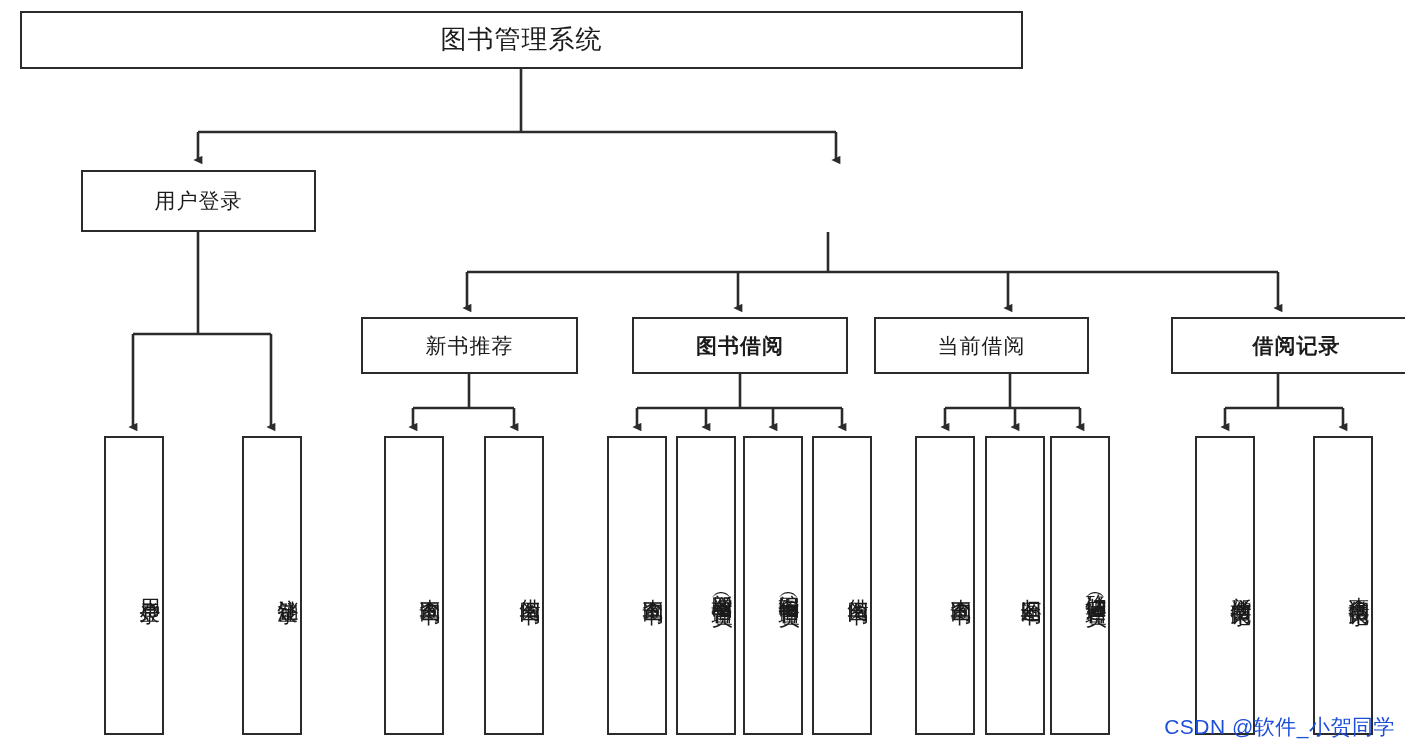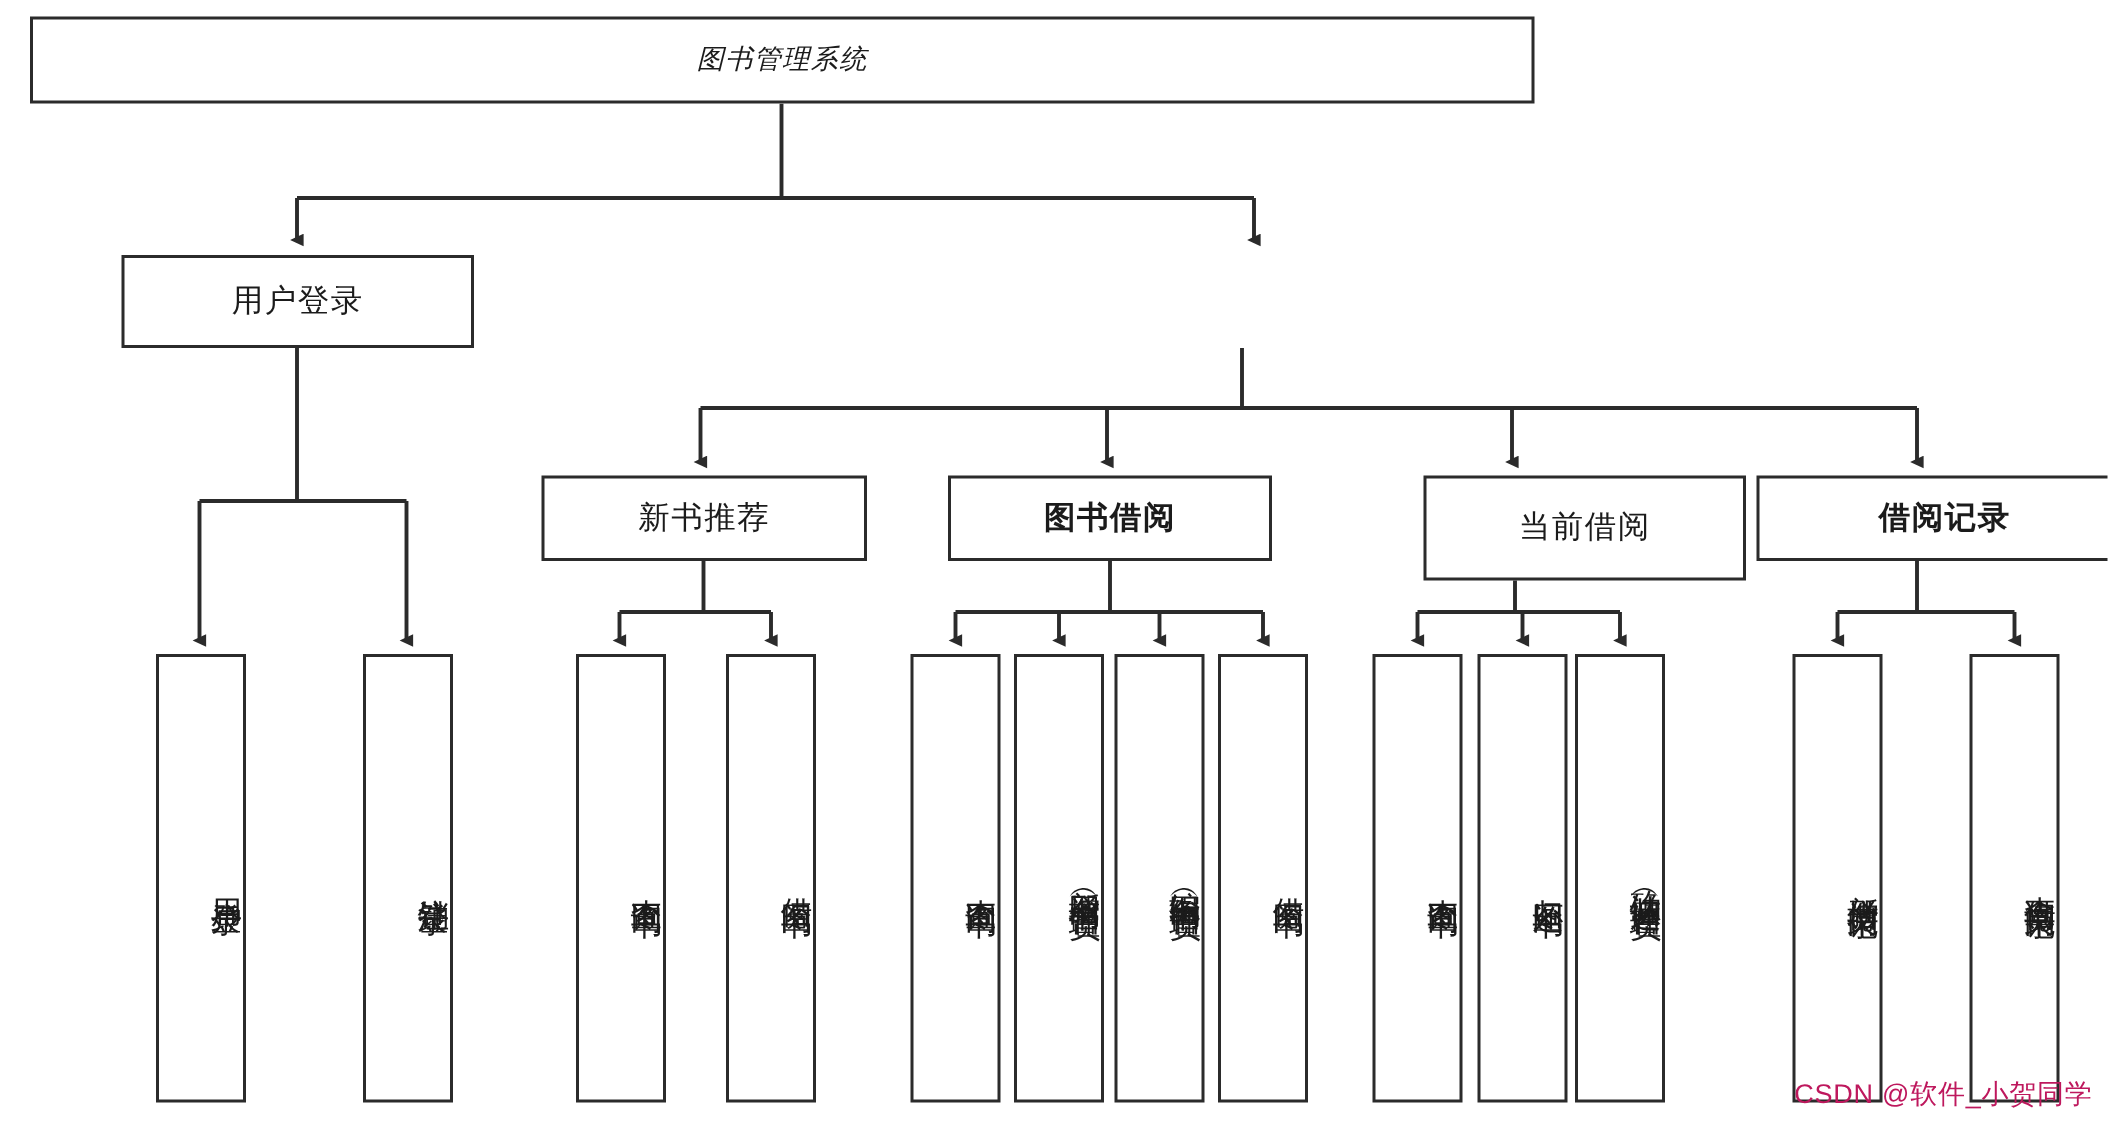--- a/index.html
+++ b/index.html
@@ -20,43 +20,43 @@
     align-items:center;
     justify-content:center;
     color:#1b1b1b;
     z-index:2;
   }
   .node.horiz{
     font-size:21px;
     letter-spacing:1px;
     line-height:1.2;
   }
-  .node.root{font-size:18px;font-style:italic;}
+  .node.root{font-size:26px;}
   .node.vert{
     font-size:21px;
     writing-mode:vertical-rl;
     text-orientation:upright;
     line-height:1.18;
     letter-spacing:2px;
     padding:10px 0;
     align-items:flex-start;
     justify-content:center;
   }
   .node.vert .vtext{
     writing-mode:vertical-rl;
     text-orientation:upright;
     white-space:normal;
     text-align:start;
   }
   .watermark{
     position:absolute;
     right:10px;
     bottom:6px;
-    font-size:18px;
-    color:#be185d;
+    font-size:21px;
+    color:#1d4ed8;
     letter-spacing:0.5px;
     z-index:5;
     white-space:nowrap;
   }
 </style>
 </head>
 <body>
 
 <div id="diagram">
 
@@ -117,21 +117,21 @@
   <div class="node horiz" style="left:81px;top:170px;width:235px;height:62px;">
     <span>用户登录</span>
   </div>
 
   <div class="node horiz" style="left:361px;top:317px;width:217px;height:57px;">
     <span>新书推荐</span>
   </div>
   <div class="node horiz" style="left:632px;top:317px;width:216px;height:57px;font-weight:bold;">
     <span>图书借阅</span>
   </div>
-  <div class="node horiz" style="left:949px;top:317px;width:215px;height:70px;">
+  <div class="node horiz" style="left:874px;top:317px;width:215px;height:57px;">
     <span>当前借阅</span>
   </div>
   <div class="node horiz" style="left:1171px;top:317px;width:251px;height:57px;font-weight:bold;">
     <span>借阅记录</span>
   </div>
 
   <div class="node vert" style="left:104px;top:436px;width:60px;height:299px;">
     <span class="vtext">用户登录</span>
   </div>
   <div class="node vert" style="left:242px;top:436px;width:60px;height:299px;">

